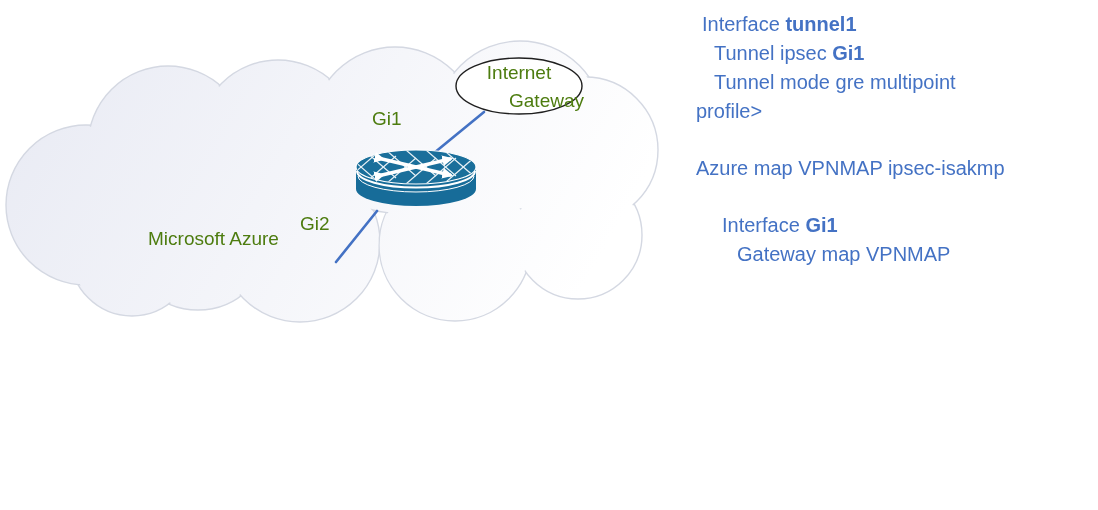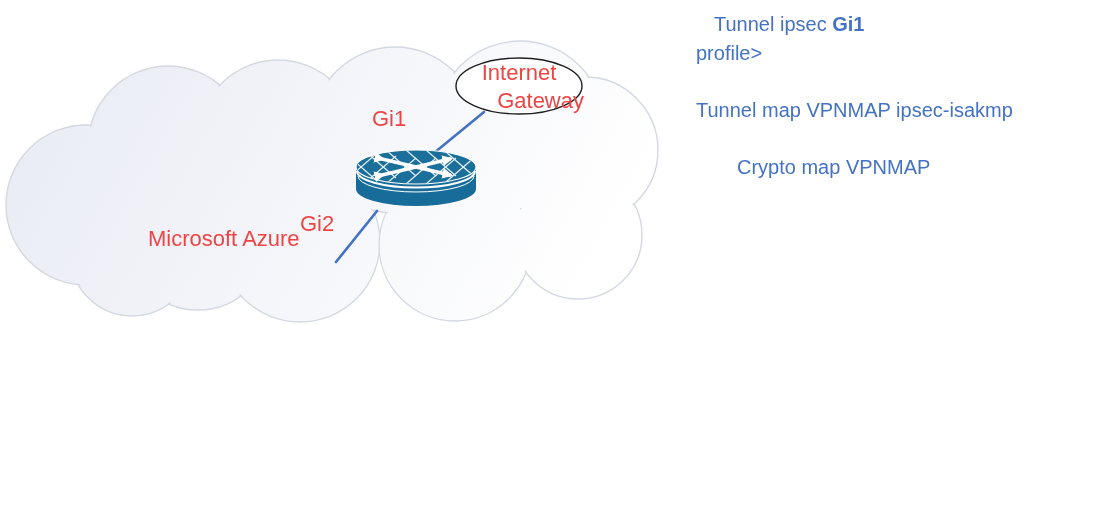--- a/index.html
+++ b/index.html
@@ -5,21 +5,21 @@
   html,body{margin:0;padding:0;}
   body{
     width:1098px;height:510px;position:relative;overflow:hidden;
     background:#ffffff;
     font-family:"Liberation Sans","DejaVu Sans",sans-serif;
   }
   
   .diagram{position:absolute;left:0;top:0;width:690px;height:360px;}
   .diagram svg{position:absolute;left:0;top:0;}
   .dlabel{
-    position:absolute;color:#ef4444;font-size:22px;line-height:24px;
+    position:absolute;color:#4d7c0f;font-size:19px;line-height:24px;
     white-space:nowrap;
   }
   .lbl-gi1{left:372px;top:107px;}
   .lbl-gi2{left:300px;top:204px;margin-top:8px;}
   .lbl-azure{left:148px;top:227px;}
   .lbl-ig{width:130px;text-align:center;}
   .lbl-ig.l1{left:454px;top:61px;}
   .lbl-ig.l2{left:454px;top:89px;text-align:right;}
   
   .config-col{
@@ -111,22 +111,25 @@
 
   <div class="dlabel lbl-ig l1">Internet</div>
   <div class="dlabel lbl-ig l2">Gateway</div>
   <div class="dlabel lbl-gi1">Gi1</div>
   <div class="dlabel lbl-gi2">Gi2</div>
   <div class="dlabel lbl-azure">Microsoft Azure</div>
 </div>
 
 <div class="config-col" id="config-col">
     <div class="cfg-block">
+      <div class="cfg-line ind1"><span>Interface </span><span class="b">tunnel1</span></div>
       <div class="cfg-line ind2"><span>Tunnel ipsec </span><span class="b">Gi1</span></div>
+      <div class="cfg-line ind2"><span>Tunnel mode gre multipoint</span></div>
       <div class="cfg-line ind3"><span>profile&gt;</span></div>
     </div>
     <div class="cfg-block">
-      <div class="cfg-line ind0"><span>Tunnel map VPNMAP ipsec-isakmp</span></div>
+      <div class="cfg-line ind0"><span>Azure map VPNMAP ipsec-isakmp</span></div>
     </div>
     <div class="cfg-block">
-      <div class="cfg-line ind5"><span>Crypto map VPNMAP</span></div>
+      <div class="cfg-line ind4"><span>Interface </span><span class="b">Gi1</span></div>
+      <div class="cfg-line ind5"><span>Gateway map VPNMAP</span></div>
     </div>
   </div>
 
 </body></html>

